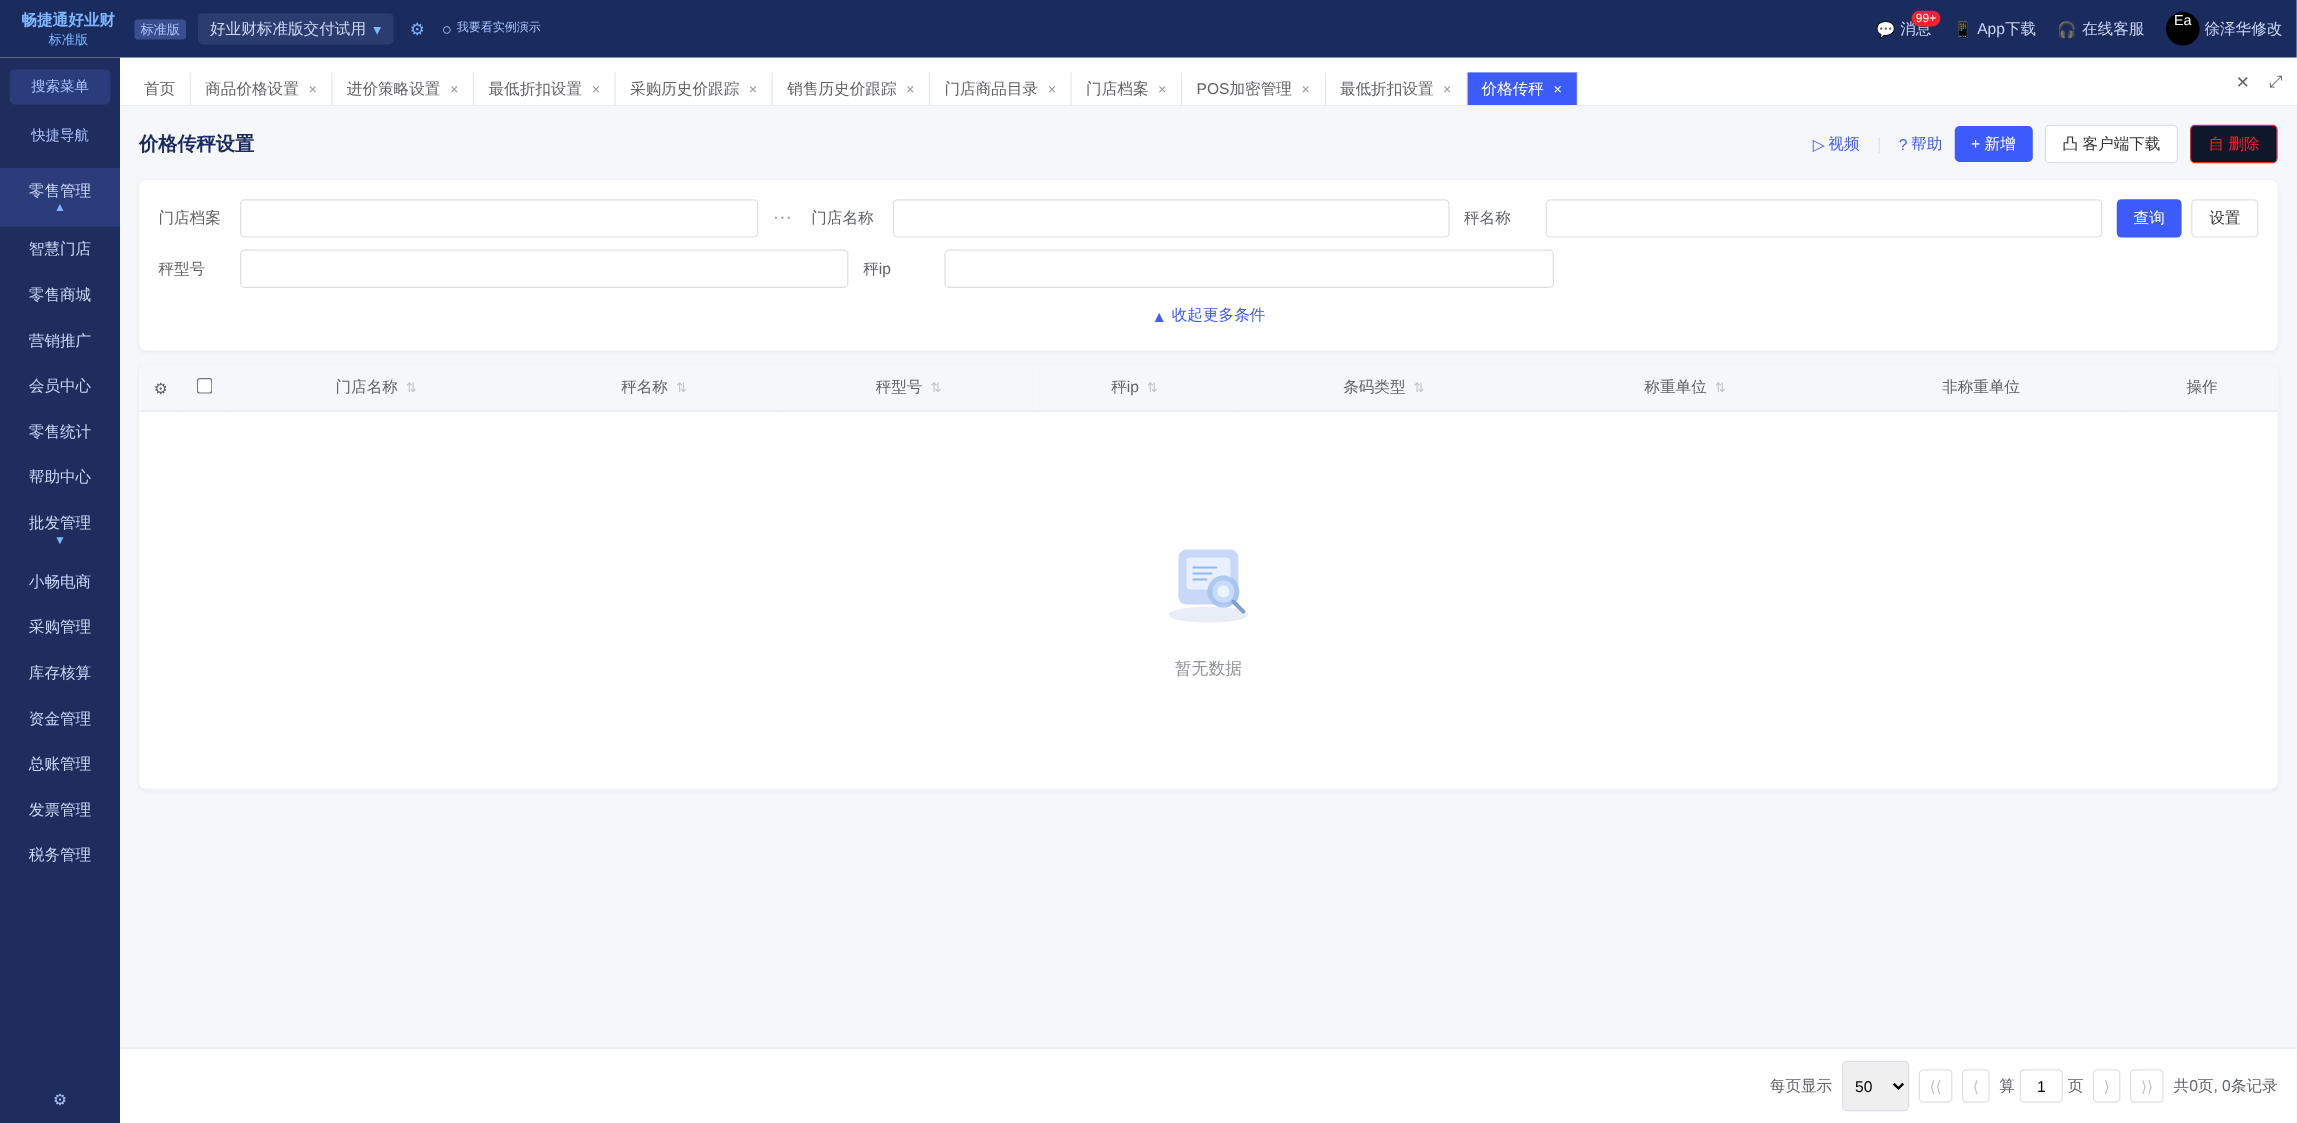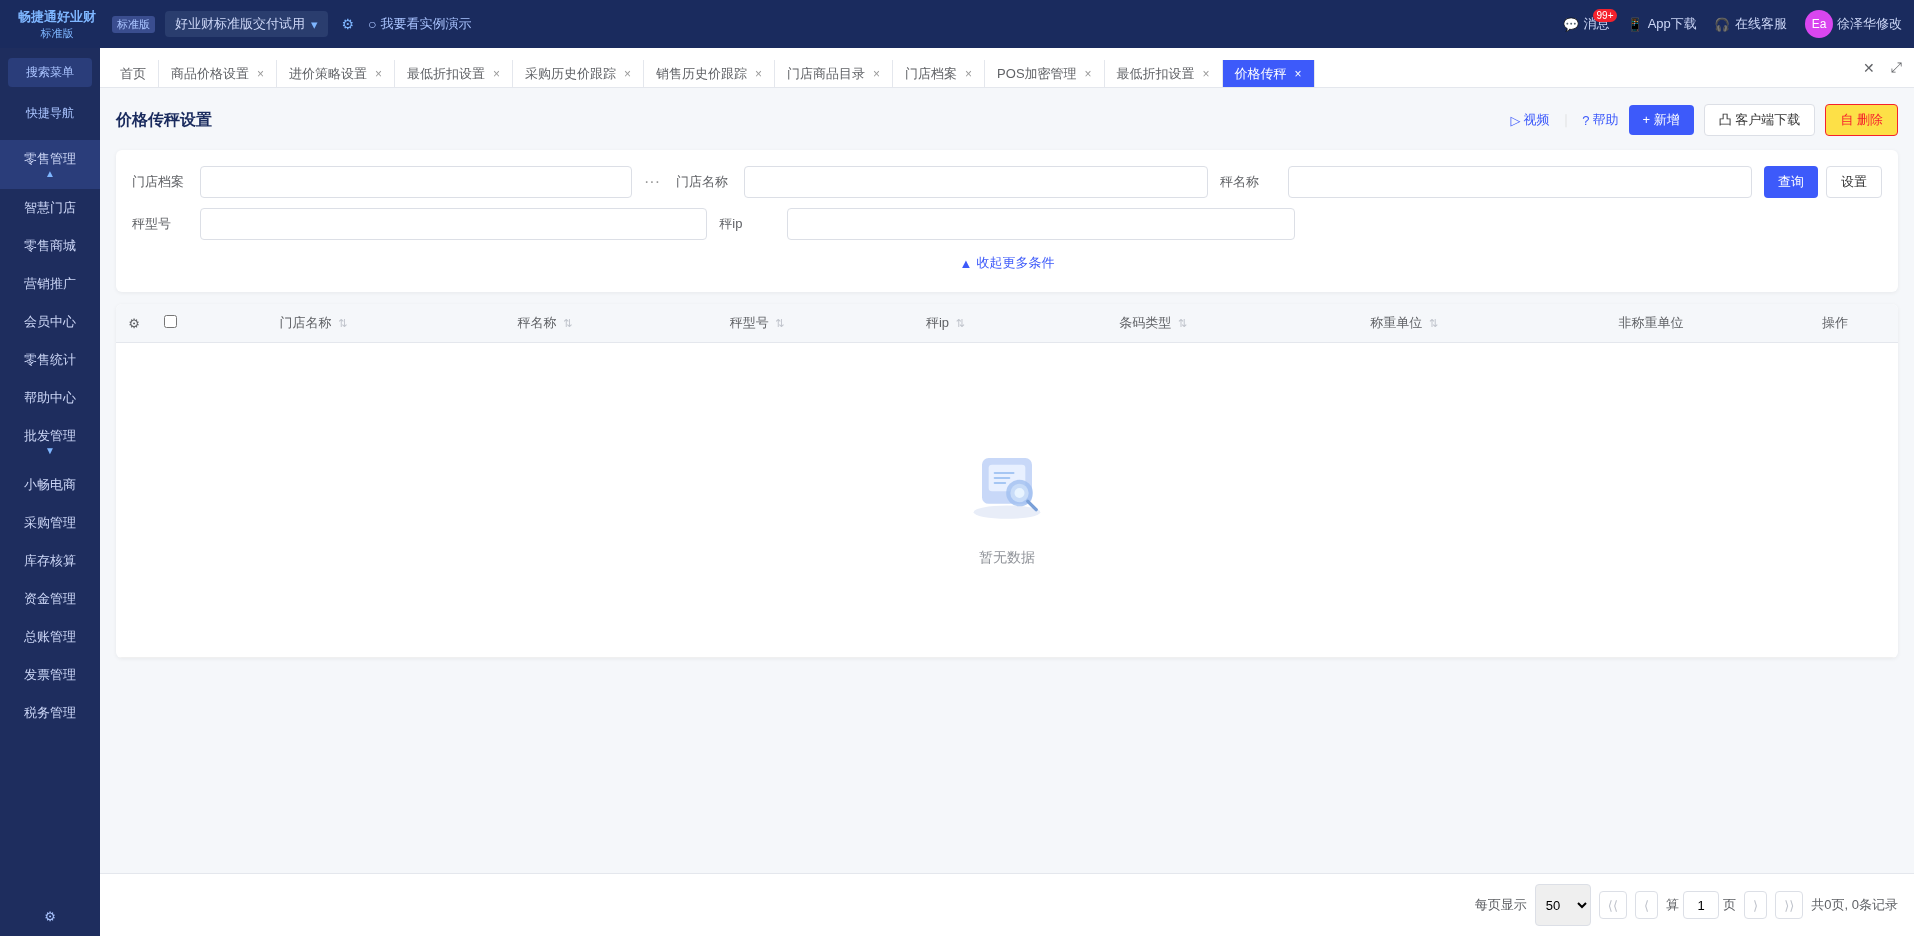--- a/index.html
+++ b/index.html
@@ -7,26 +7,26 @@
 
     
     .top-bar { height: 48px; background: #1a2b5e; display: flex; align-items: center; padding: 0 12px; gap: 10px; flex-shrink: 0; }
     .logo-area { display: flex; flex-direction: column; align-items: center; justify-content: flex-start; min-width: 90px; }
     .logo-title { color: #7eb6ff; font-size: 13px; font-weight: bold; }
     .logo-sub { color: #7eb6ff; font-size: 11px; }
     .version-badge { background: #3a4d8f; color: #aac4ff; font-size: 11px; padding: 1px 5px; border-radius: 3px; }
     .top-bar-selector { display: flex; align-items: center; gap: 6px; background: #2a3d6e; border-radius: 4px; padding: 4px 10px; color: #ccd6f6; font-size: 13px; cursor: pointer; }
     .top-bar-selector .chevron { color: #7eb6ff; }
     .top-bar-gear { color: #7eb6ff; cursor: pointer; font-size: 14px; padding: 4px; }
-    .demo-btn { display: flex; align-items: center; gap: 4px; color: #aac4ff; font-size: 13px; cursor: pointer; }
+    .demo-btn { display: flex; gap: 4px; color: #aac4ff; font-size: 10px; cursor: pointer; }
     .demo-btn::before { content: "○"; font-size: 14px; }
     .top-right { margin-left: auto; display: flex; align-items: center; gap: 18px; color: #ccd6f6; }
     .top-right-item { display: flex; align-items: center; gap: 4px; cursor: pointer; font-size: 13px; position: relative; }
     .badge { background: #f5222d; color: #fff; font-size: 10px; border-radius: 8px; padding: 1px 4px; position: absolute; top: -6px; right: -8px; }
-    .user-avatar { width: 28px; height: 28px; background: #d946ef; border-radius: 50%; display: flex; align-items: center; justify-content: center; color: #fff; font-size: 12px; }
+    .user-avatar { width: 28px; height: 28px; background: #000000; border-radius: 50%; display: flex; justify-content: center; color: #fff; font-size: 12px; }
 
     
     .main-layout { display: flex; flex: 1; overflow: hidden; }
 
     
     .sidebar { width: 100px; background: #1e2d5e; display: flex; flex-direction: column; flex-shrink: 0; overflow-y: auto; }
     .sidebar-search { padding: 10px 8px 6px; }
     .sidebar-search-btn { width: 100%; background: #2a3d7a; border: none; border-radius: 4px; color: #aac4ff; padding: 6px 4px; font-size: 12px; cursor: pointer; text-align: center; }
     .sidebar-nav-btn { padding: 6px 8px 10px; }
     .sidebar-nav-item { width: 100%; background: transparent; border: none; color: #aac4ff; padding: 6px 4px; font-size: 12px; cursor: pointer; text-align: center; }
@@ -54,21 +54,21 @@
     .page-content { flex: 1; overflow-y: auto; padding: 16px; }
 
     
     .page-header { display: flex; align-items: center; justify-content: space-between; margin-bottom: 14px; }
     .page-title { font-size: 16px; font-weight: bold; color: #1a2b5e; }
     .page-actions { display: flex; align-items: center; gap: 10px; }
     .page-action-link { color: #3d5afa; font-size: 13px; cursor: pointer; display: flex; align-items: center; gap: 3px; }
     .divider-v { color: #ddd; }
     .btn-primary { background: #3d5afa; color: #fff; border: none; border-radius: 4px; padding: 6px 14px; font-size: 13px; cursor: pointer; display: flex; align-items: center; gap: 4px; }
     .btn-default { background: #fff; color: #333; border: 1px solid #dcdfe6; border-radius: 4px; padding: 6px 14px; font-size: 13px; cursor: pointer; display: flex; align-items: center; gap: 4px; }
-    .btn-danger { background: #fde047; color: #f5222d; border: 1px solid #f5222d; border-radius: 4px; padding: 6px 14px; font-size: 13px; cursor: pointer; display: flex; align-items: center; gap: 4px; }
+    .btn-danger { background: #0f172a; color: #f5222d; border: 1px solid #f5222d; border-radius: 4px; padding: 6px 14px; font-size: 13px; cursor: pointer; display: flex; align-items: center; gap: 4px; }
 
     
     .filter-card { background: #fff; border-radius: 6px; padding: 16px; margin-bottom: 12px; box-shadow: 0 1px 4px rgba(0,0,0,0.06); }
     .filter-row { display: flex; align-items: center; gap: 12px; margin-bottom: 10px; flex-wrap: nowrap; }
     .filter-field { display: flex; align-items: center; gap: 8px; flex: 1; min-width: 0; }
     .filter-label { color: #606266; font-size: 13px; white-space: nowrap; min-width: 60px; }
     .filter-input { flex: 1; border: 1px solid #dcdfe6; border-radius: 4px; padding: 5px 10px; font-size: 13px; color: #333; outline: none; height: 32px; }
     .filter-dots { color: #999; cursor: pointer; padding: 0 4px; font-size: 16px; }
     .collapse-btn { display: flex; align-items: center; justify-content: center; gap: 4px; color: #3d5afa; font-size: 13px; cursor: pointer; padding: 4px 0; }
 

